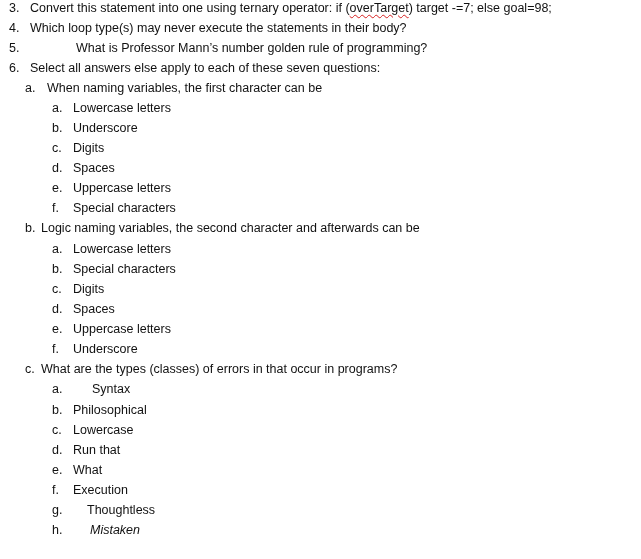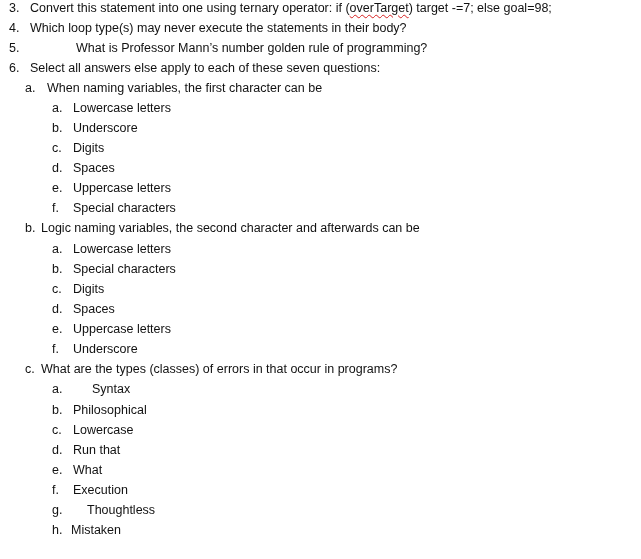--- a/index.html
+++ b/index.html
@@ -128,16 +128,16 @@
   <div class="line" style="top:480px;left:0;">
     <span class="num" style="left:52px;">f.</span>
     <span class="txt" style="left:73px;">Execution</span>
   </div>
   <div class="line" style="top:500px;left:0;">
     <span class="num" style="left:52px;">g.</span>
     <span class="txt" style="left:73px;margin-left:14px;">Thoughtless</span>
   </div>
   <div class="line" style="top:520px;left:0;">
     <span class="num" style="left:52px;">h.</span>
-    <span class="txt" style="left:71px;">Mistaken</span>
+    <span class="txt" style="left:90px;font-style:italic;">Mistaken</span>
   </div>
 
 </div>
 
 </body></html>

